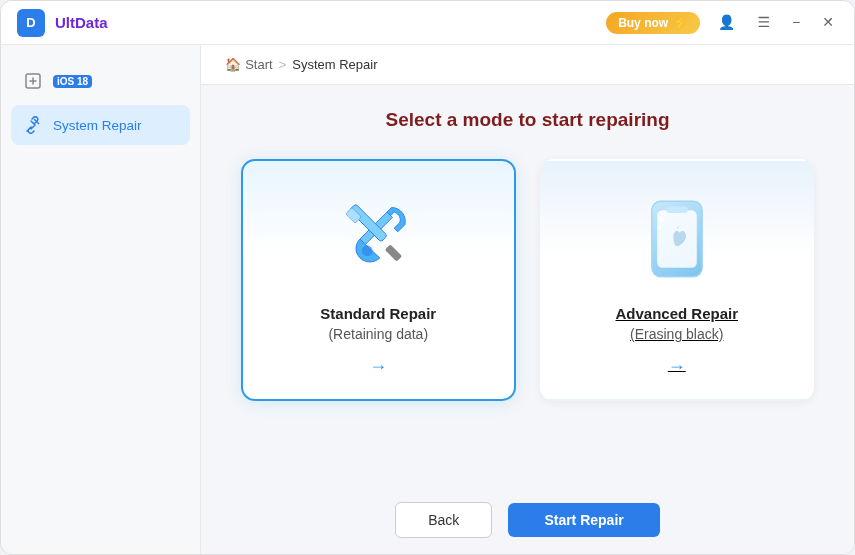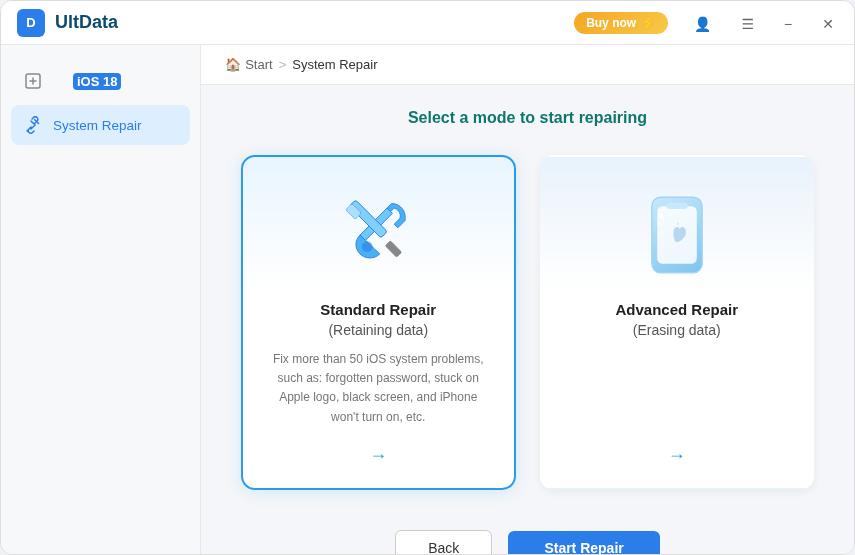--- a/index.html
+++ b/index.html
@@ -36,28 +36,28 @@
       background: #2b7de9;
       border-radius: 6px;
       display: flex;
       align-items: center;
       justify-content: center;
       color: #fff;
       font-weight: bold;
       font-size: 13px;
     }
     .app-name {
-      font-size: 18px;
+      font-size: 15px;
       font-weight: 600;
-      color: #0c4a6e;
+      color: #6d28d9;
     }
     .title-bar-right {
       display: flex;
-      align-items: flex-end;
-      gap: 22px;
+      align-items: flex-start;
+      gap: 14px;
     }
     .buy-now-btn {
       background: linear-gradient(135deg, #f5a623, #f7c948);
       color: #fff;
       border: none;
       border-radius: 14px;
       padding: 4px 12px;
       font-size: 12px;
       font-weight: 600;
       cursor: pointer;
@@ -114,25 +114,25 @@
       height: 20px;
       display: flex;
       align-items: center;
       justify-content: center;
       font-size: 15px;
       flex-shrink: 0;
     }
     .badge-ios {
       background: #2b7de9;
       color: #fff;
-      font-size: 13px;
+      font-size: 10px;
       font-weight: 700;
       border-radius: 4px;
       padding: 1px 4px;
-      margin-left: 20px;
+      margin-left: 0;
     }
 
     
     .content-area {
       flex: 1;
       display: flex;
       flex-direction: column;
       background: #f4f6f9;
     }
     .breadcrumb-bar {
@@ -156,23 +156,23 @@
     .breadcrumb-bar .bc-current { color: #333; font-weight: 500; }
 
     .content-inner {
       flex: 1;
       padding: 24px 40px;
       display: flex;
       flex-direction: column;
       align-items: center;
     }
     .page-title {
-      font-size: 16px;
+      font-size: 19px;
       font-weight: 700;
-      color: #0f766e;
+      color: #7f1d1d;
       margin-bottom: 28px;
       text-align: left;
     }
 
     
     .cards-row {
       display: flex;
       gap: 24px;
       width: 100%;
       justify-content: space-between;
@@ -191,20 +191,21 @@
       transition: border-color 0.2s, box-shadow 0.2s;
       box-shadow: 0 2px 10px rgba(0,0,0,0.06);
     }
     .repair-card.selected {
       border-color: #2b9be9;
       box-shadow: 0 2px 16px rgba(43,155,233,0.15);
       background: linear-gradient(180deg, #e8f5ff 0%, #fff 40%);
     }
     .repair-card:not(.selected) {
       background: linear-gradient(180deg, #e8f2fb 0%, #fff 40%);
+      text-decoration: underline;
     }
     .card-icon-area {
       width: 100px;
       height: 100px;
       display: flex;
       align-items: center;
       justify-content: center;
       margin-bottom: 16px;
     }
     .card-title {
@@ -336,21 +337,20 @@
               <path d="M30 50 C24 56 24 65 30 71 C36 77 46 77 52 71 L36 56 Z" fill="#4ab0f5" stroke="#2b7de9" stroke-width="1"></path>
               <ellipse cx="38" cy="63" rx="6" ry="6" fill="#2b7de9" opacity="0.6"></ellipse>
 
               <rect x="18" y="18" width="10" height="50" rx="3" transform="rotate(-45 18 18)" fill="#7fd0fa" stroke="#2b7de9" stroke-width="1"></rect>
               <rect x="14" y="22" width="10" height="15" rx="2" transform="rotate(-45 14 22)" fill="#aae0fc" stroke="#2b7de9" stroke-width="0.5"></rect>
               <rect x="58" y="62" width="8" height="18" rx="2" transform="rotate(-45 58 62)" fill="#888" stroke="#666" stroke-width="0.5"></rect>
             </svg>
           </div>
           <div class="card-title">Standard Repair</div>
           <div class="card-subtitle">(Retaining data)</div>
-          <div class="card-desc">Fix more than 50 iOS system problems, such as: forgotten password, stuck on Apple logo, black screen, and iPhone won't turn on, etc.</div>
           <div class="card-arrow">→</div>
         </div>
 
         <div class="repair-card">
           <div class="card-icon-area phone-icon">
             <svg viewBox="0 0 80 100" fill="none" xmlns="http://www.w3.org/2000/svg">
 
               <rect x="12" y="8" width="56" height="84" rx="10" fill="url(#phoneGrad)" stroke="#a0d4f5" stroke-width="1.5"></rect>
               <defs>
                 <linearGradient id="phoneGrad" x1="12" y1="8" x2="68" y2="92" gradientUnits="userSpaceOnUse">
@@ -366,21 +366,21 @@
               <path d="M40 39 C40 37 41 36 42 36 C42 37 41 38 40 39 Z" fill="#b8d8f0"></path>
 
               <rect x="28" y="14" width="24" height="7" rx="3.5" fill="#c8e8fb"></rect>
 
               <circle cx="22" cy="28" r="3" fill="#fff" opacity="0.9"></circle>
               <circle cx="20" cy="38" r="2" fill="#fff" opacity="0.6"></circle>
               <circle cx="24" cy="22" r="1.5" fill="#fff" opacity="0.7"></circle>
             </svg>
           </div>
           <div class="card-title">Advanced Repair</div>
-          <div class="card-subtitle">(Erasing data)</div>
+          <div class="card-subtitle">(Erasing black)</div>
           <div class="card-arrow">→</div>
         </div>
 
       </div>
     </div>
 
     <div class="bottom-bar">
       <button class="btn-back">Back</button>
       <button class="btn-start">Start Repair</button>
     </div>

